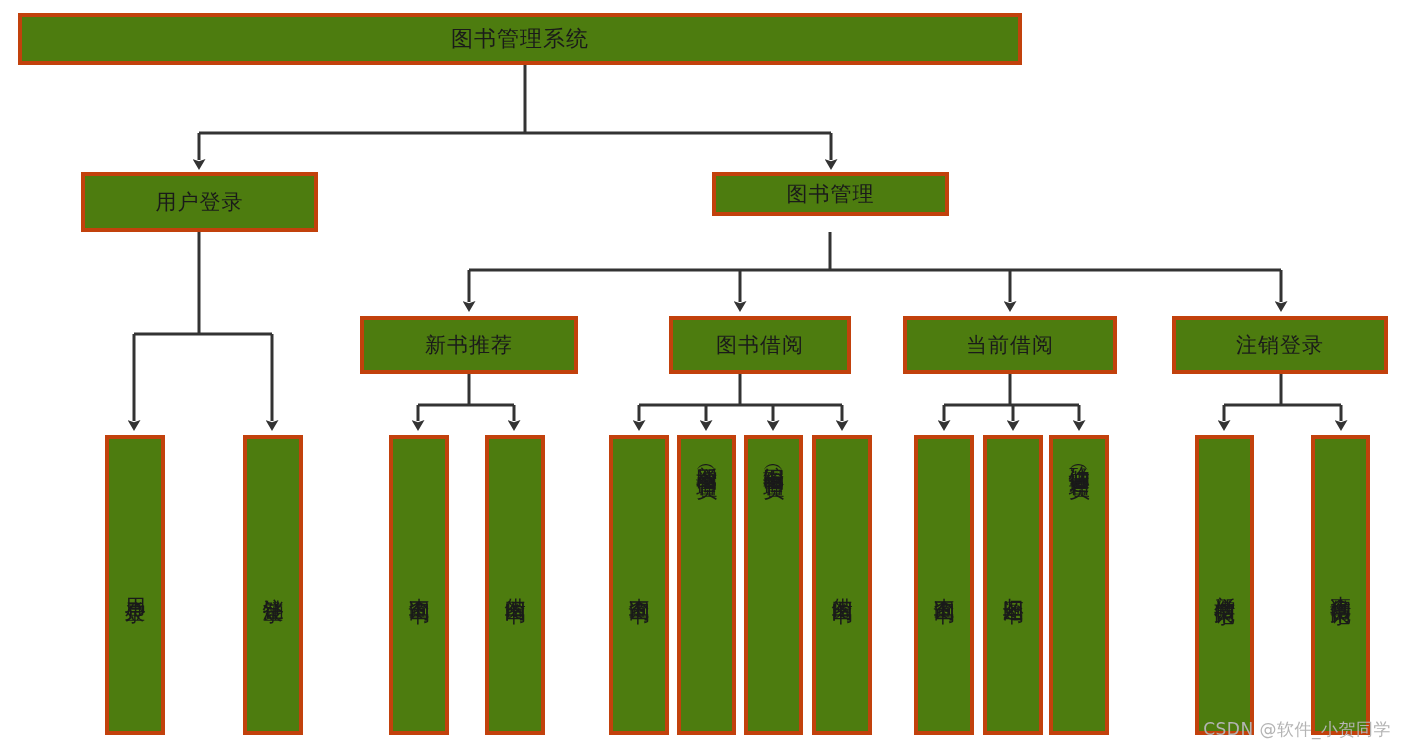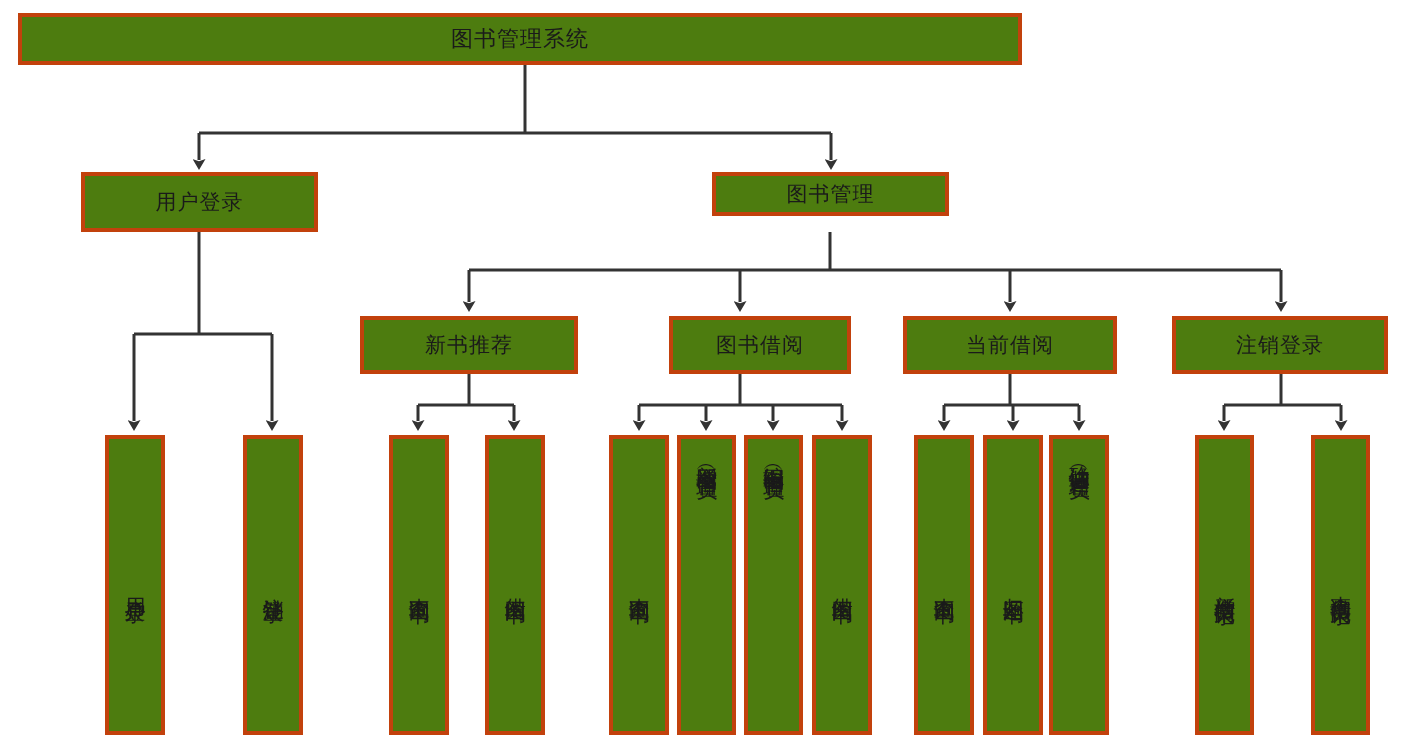--- a/index.html
+++ b/index.html
@@ -198,13 +198,14 @@
     <span class="node-label">确认归还（管理员）</span>
   </div>
 
   <div class="node v mid" style="left:1195px; top:435px; width:59px; height:300px;">
     <span class="node-label">新增借阅记录</span>
   </div>
   <div class="node v mid" style="left:1311px; top:435px; width:59px; height:300px;">
     <span class="node-label">查询借阅记录</span>
   </div>
 
+  <div id="watermark">CSDN @软件_小贺同学</div>
 </div>
 
 </body></html>

